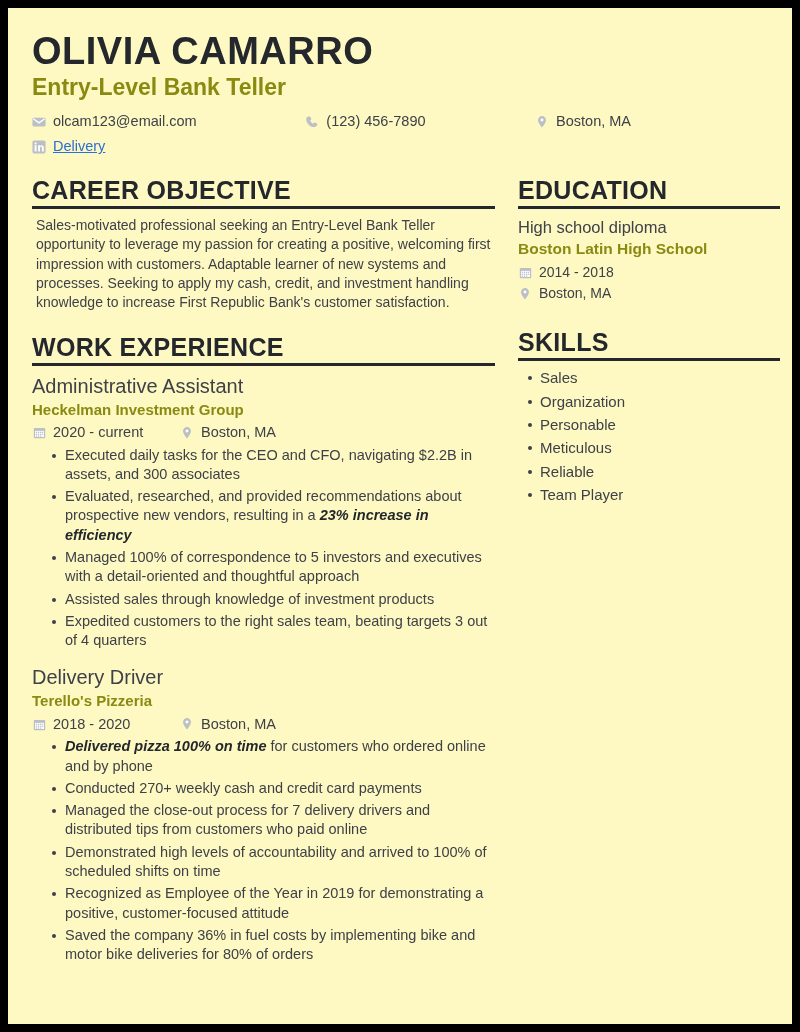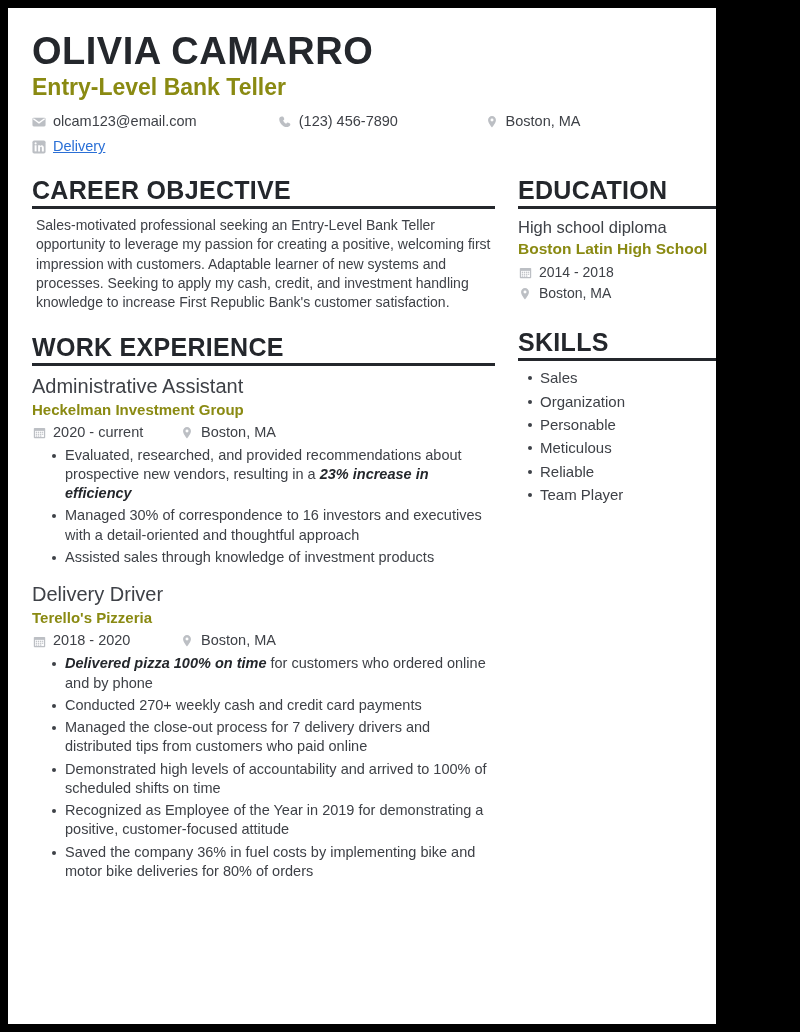--- a/index.html
+++ b/index.html
@@ -10,23 +10,23 @@
   body {
     width: 800px;
     height: 1032px;
     overflow: hidden;
     font-family: "Liberation Sans", sans-serif;
   }
   .page {
     position: absolute;
     left: 8px;
     top: 8px;
-    width: 708px;
+    width: 784px;
     height: 1016px;
-    background: #ffffff;
+    background: #fef9c3;
     box-sizing: border-box;
     overflow: hidden;
   }
   .inner {
     padding: 24px 24px 0 24px;
   }
 
   
   .name {
     font-size: 38px;
@@ -307,23 +307,25 @@
               <span class="ico">
                 <svg width="14" height="14" viewBox="0 0 16 16">
                       <path d="M8 1.2c-2.5 0-4.5 2-4.5 4.5 0 3.3 4.5 8.6 4.5 8.6s4.5-5.3 4.5-8.6c0-2.5-2-4.5-4.5-4.5z" fill="#bcbfc4"></path>
                       <circle cx="8" cy="5.7" r="1.7" fill="#ffffff"></circle>
                     </svg>
               </span>
               <span class="txt">Boston, MA</span>
             </span>
           </div>
           <ul class="bullets">
+            <li><span>Executed daily tasks for the CEO and CFO, navigating $2.2B in assets, and 300 associates</span></li>
             <li><span>Evaluated, researched, and provided recommendations about prospective new vendors, resulting in a </span><b>23% increase in efficiency</b><span></span></li>
-            <li><span>Managed 30% of correspondence to 16 investors and executives with a detail-oriented and thoughtful approach</span></li>
+            <li><span>Managed 100% of correspondence to 5 investors and executives with a detail-oriented and thoughtful approach</span></li>
             <li><span>Assisted sales through knowledge of investment products</span></li>
+            <li><span>Expedited customers to the right sales team, beating targets 3 out of 4 quarters</span></li>
           </ul>
         </div>
 
         <div class="job" style="margin-top:14px">
           <div class="job-title">Delivery Driver</div>
           <div class="job-company">Terello's Pizzeria</div>
           <div class="job-meta">
             <span class="m-date">
               <span class="ico">
                 <svg width="13" height="13" viewBox="0 0 16 16">

